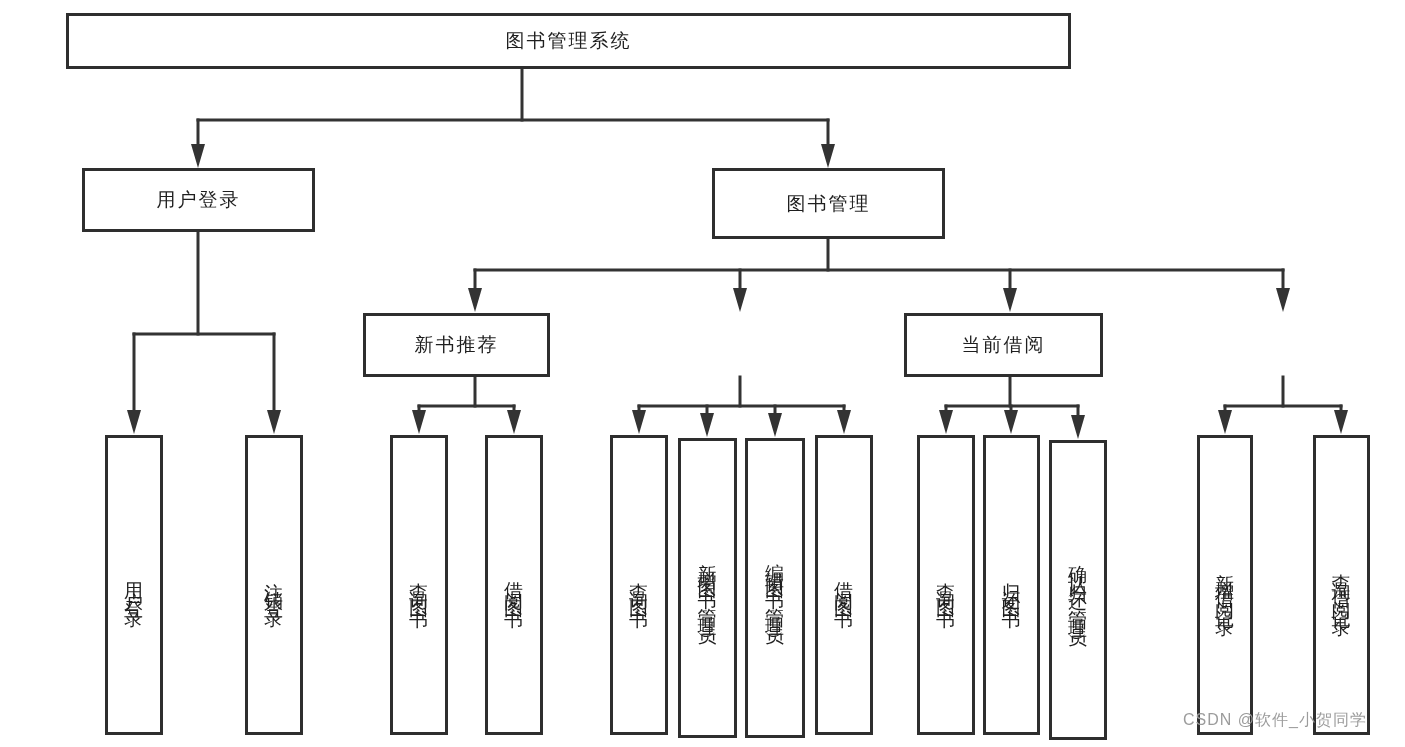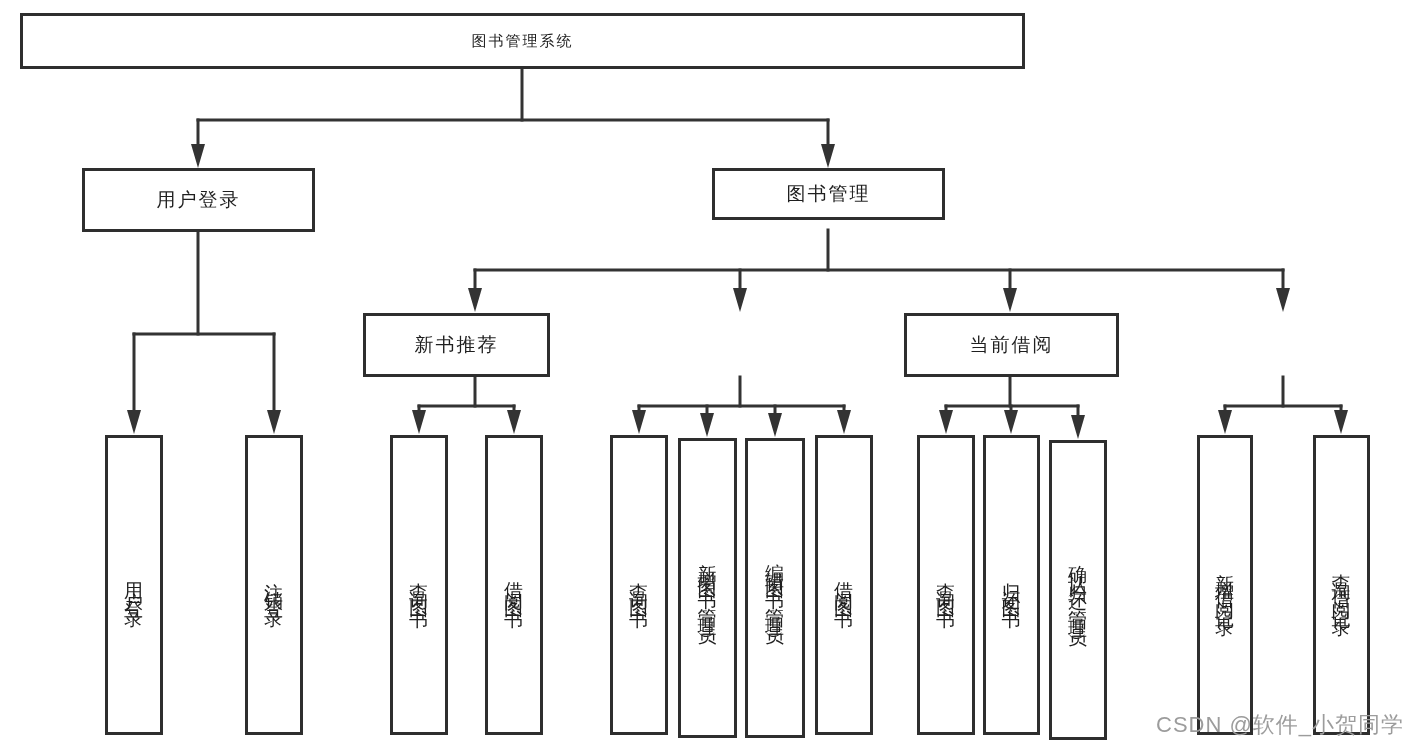--- a/index.html
+++ b/index.html
@@ -17,28 +17,28 @@
   }
   .wires{position:absolute;left:0;top:0;width:1405px;height:747px;}
   .wires line{stroke:var(--line);stroke-width:3;stroke-linecap:square;}
   .wires polygon{fill:var(--line);stroke:none;}
   .box{
     position:absolute;box-sizing:border-box;background:#fff;
     border:3px solid var(--border);
     display:flex;align-items:center;justify-content:center;
     font-size:19px;letter-spacing:2px;
   }
-  .root{font-size:15px;}
+  .root{font-size:19px;margin-left:46px;}
   .leaf .vtext{
     writing-mode:vertical-lr;text-orientation:mixed;
     letter-spacing:9px;line-height:1;font-size:19px;white-space:nowrap;
   }
   .watermark{
-    position:absolute;left:1156px;top:710px;z-index:5;
-    font-size:22px;color:var(--wm);letter-spacing:1px;white-space:nowrap;
+    position:absolute;left:1183px;top:710px;z-index:5;
+    font-size:16px;color:var(--wm);letter-spacing:1px;white-space:nowrap;
   }
 </style>
 </head>
 <body>
 
 <div class="stage">
 
   <svg class="wires" viewBox="0 0 1405 747" xmlns="http://www.w3.org/2000/svg" aria-hidden="true">
 
     <line x1="522" y1="67" x2="522" y2="120"></line>
@@ -101,28 +101,28 @@
     <polygon points="1334,410 1348,410 1341,434"></polygon>
   </svg>
 
   <div class="box root" style="left:20px;top:13px;width:1005px;height:56px">
     <span>图书管理系统</span>
   </div>
 
   <div class="box" style="left:82px;top:168px;width:233px;height:64px">
     <span>用户登录</span>
   </div>
-  <div class="box" style="left:712px;top:168px;width:233px;height:52px">
+  <div class="box" style="left:712px;top:168px;width:233px;height:71px">
     <span>图书管理</span>
   </div>
 
   <div class="box" style="left:363px;top:313px;width:187px;height:64px">
     <span>新书推荐</span>
   </div>
-  <div class="box" style="left:904px;top:313px;width:215px;height:64px">
+  <div class="box" style="left:904px;top:313px;width:199px;height:64px">
     <span>当前借阅</span>
   </div>
 
   <div class="box leaf" style="left:105px;top:435px;width:58px;height:300px">
     <span class="vtext">用户登录</span>
   </div>
   <div class="box leaf" style="left:245px;top:435px;width:58px;height:300px">
     <span class="vtext">注销登录</span>
   </div>
 

